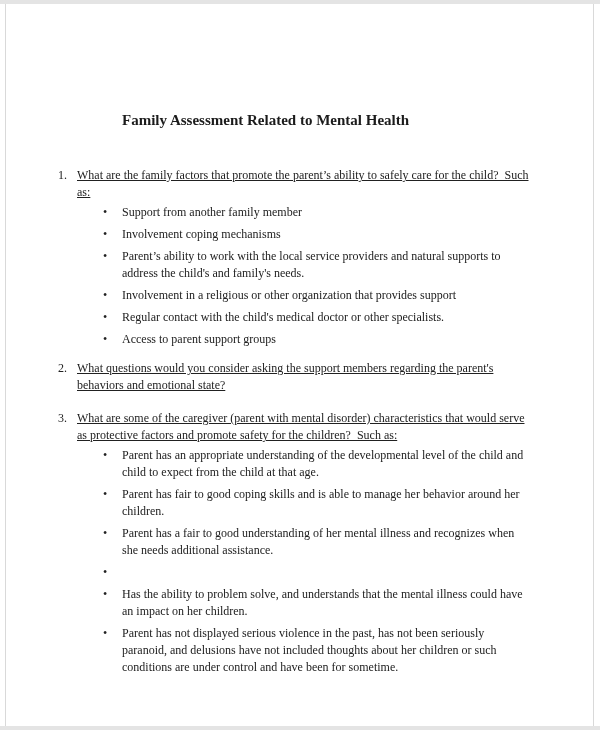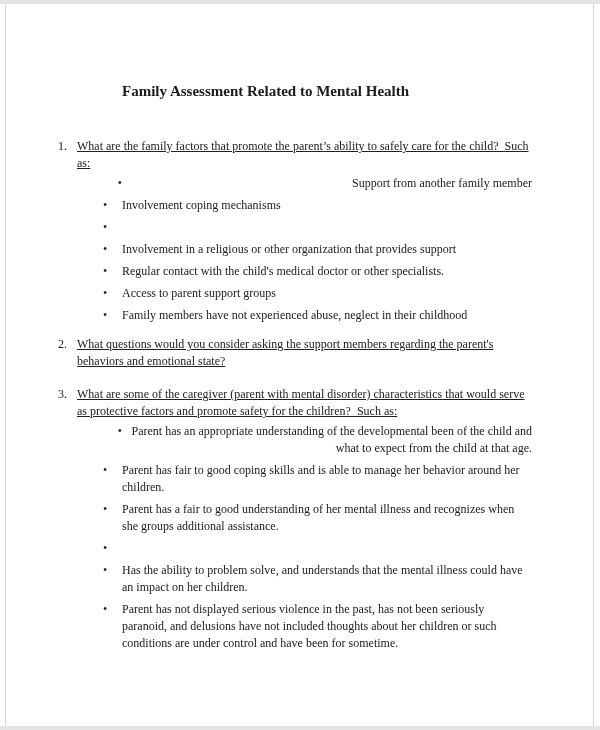--- a/index.html
+++ b/index.html
@@ -31,20 +31,21 @@
   .edge-right {
     position: absolute; top: 4px; bottom: 4px; right: 6px; width: 1px;
     background: #d9d9d9;
   }
 
   .content {
     position: relative;
     padding: 82px 16px 0 58px;
     font-size: 12px;
     line-height: 17px;
+    margin-top: 29px;
   }
   .title {
     margin: 0 0 0 64px;
     font-size: 15px;
     line-height: 19px;
     font-weight: bold;
     color: #1b1b1b;
     white-space: nowrap;
   }
   .question {
@@ -61,21 +62,21 @@
     width: 455px;
     text-decoration: underline;
   }
   .bullets {
     margin: 0;
   }
   .bullet {
     display: flex;
     margin: 5px 0 0 45px;
   }
-  .bullets .bullet:first-child { margin-top: 3px; text-align: right; }
+  .bullets .bullet:first-child { margin-top: 3px; }
   .bdot {
     flex: 0 0 19px;
   }
   .bdot::before {
     content: "\2022";
   }
   .btext {
     width: 410px;
   }
 </style>
@@ -99,60 +100,57 @@
     <div class="bullet">
       <span class="bdot"></span>
       <span class="btext">Support from another family member</span>
     </div>
     <div class="bullet">
       <span class="bdot"></span>
       <span class="btext">Involvement coping mechanisms</span>
     </div>
     <div class="bullet">
       <span class="bdot"></span>
+      <span class="btext">Parent’s ability to work with the local service providers and natural supports to address the child's and family's needs.</span>
     </div>
     <div class="bullet">
       <span class="bdot"></span>
       <span class="btext">Involvement in a religious or other organization that provides support</span>
     </div>
     <div class="bullet">
       <span class="bdot"></span>
       <span class="btext">Regular contact with the child's medical doctor or other specialists.</span>
     </div>
     <div class="bullet">
       <span class="bdot"></span>
       <span class="btext">Access to parent support groups</span>
-    </div>
-    <div class="bullet">
-      <span class="bdot"></span>
-      <span class="btext">Family members have not experienced abuse, neglect in their childhood</span>
     </div>
   </div>
 
   <div class="question q2">
     <span class="qnum">2.</span>
     <span class="qtext">What questions would you consider asking the support members regarding the parent's behaviors and emotional state?</span>
   </div>
 
   <div class="question q3">
     <span class="qnum">3.</span>
     <span class="qtext">What are some of the caregiver (parent with mental disorder) characteristics that would serve as protective factors and promote safety for the children?&nbsp; Such as:</span>
   </div>
   <div class="bullets">
     <div class="bullet">
       <span class="bdot"></span>
-      <span class="btext">Parent has an appropriate understanding of the developmental been of the child and what to expect from the child at that age.</span>
+      <span class="btext">Parent has an appropriate understanding of the developmental level of the child and child to expect from the child at that age.</span>
     </div>
     <div class="bullet">
       <span class="bdot"></span>
       <span class="btext">Parent has fair to good coping skills and is able to manage her behavior around her children.</span>
     </div>
     <div class="bullet">
       <span class="bdot"></span>
-      <span class="btext">Parent has a fair to good understanding of her mental illness and recognizes when she groups additional assistance.</span>
+      <span class="btext">Parent has a fair to good understanding of her mental illness and recognizes when she needs additional assistance.</span>
     </div>
     <div class="bullet">
       <span class="bdot"></span>
     </div>
     <div class="bullet">
       <span class="bdot"></span>
       <span class="btext">Has the ability to problem solve, and understands that the mental illness could have an impact on her children.</span>
     </div>
     <div class="bullet">
       <span class="bdot"></span>

